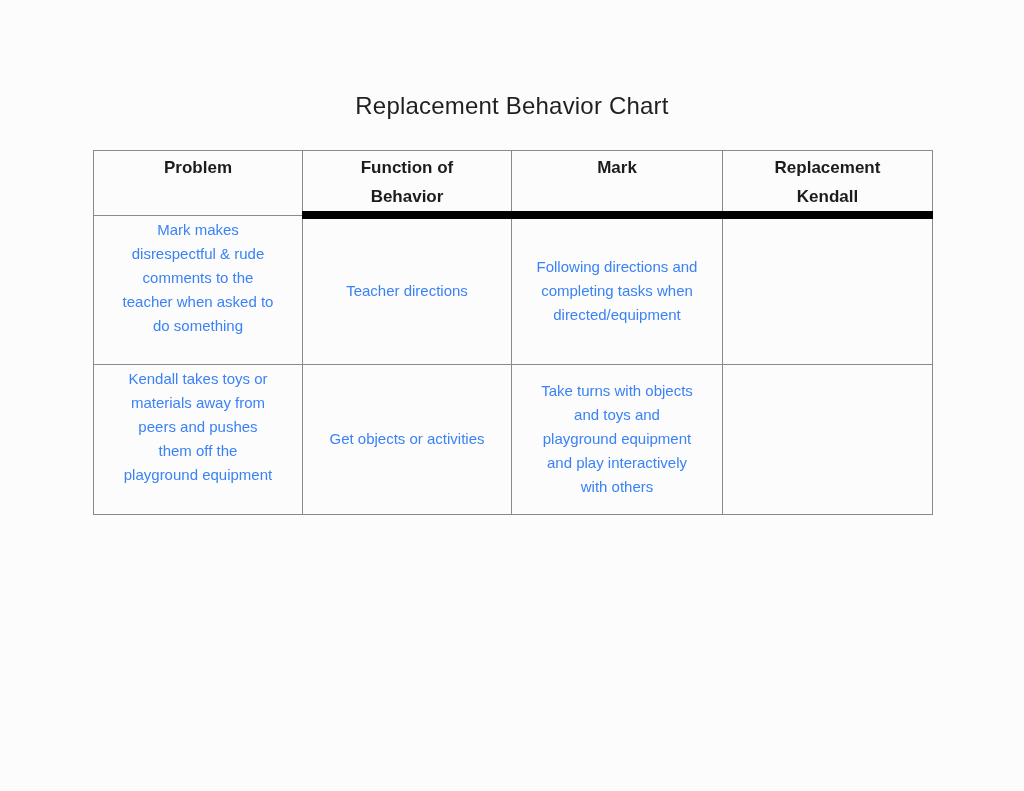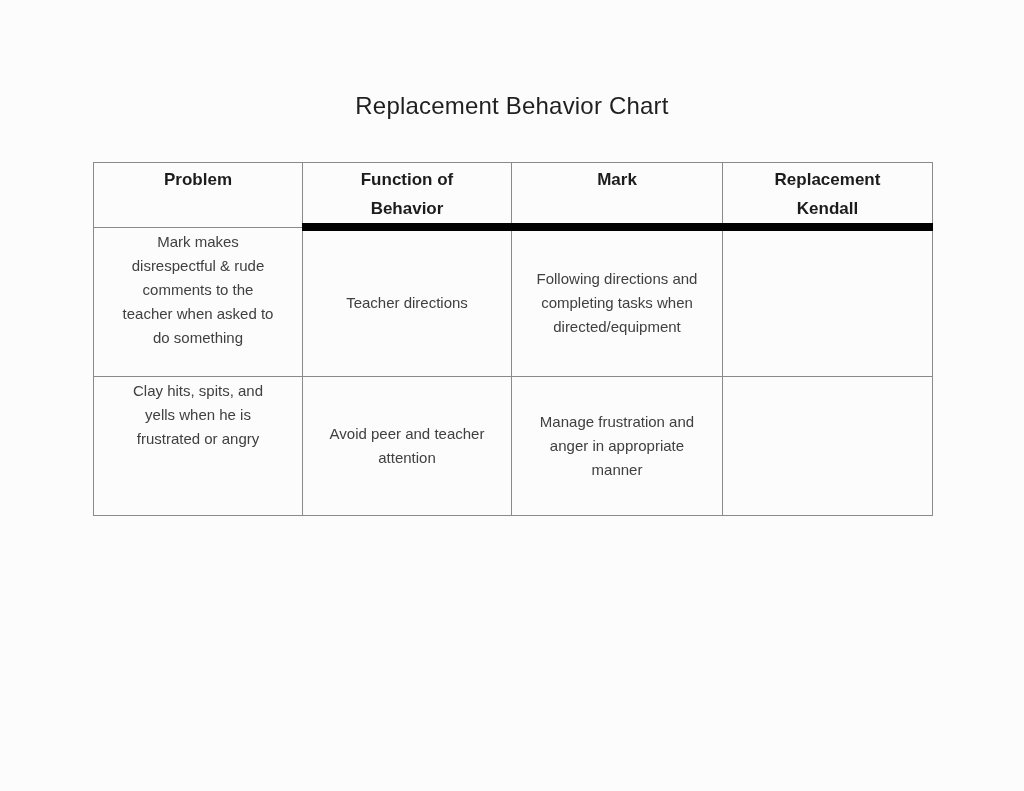--- a/index.html
+++ b/index.html
@@ -22,21 +22,21 @@
     width: 100%;
     text-align: center;
     font-size: 24px;
     font-weight: 400;
     color: #1f1f1f;
     letter-spacing: 0.2px;
   }
   table.behavior-table {
     position: absolute;
     left: 93px;
-    top: 162px;
+    top: 150px;
     width: 839px;
     border-collapse: collapse;
     table-layout: fixed;
   }
   .behavior-table th,
   .behavior-table td {
     border: 1px solid #8a8a8a;
     text-align: center;
     white-space: pre-line;
     overflow: hidden;
@@ -53,21 +53,21 @@
     vertical-align: top;
     padding: 2px 4px 0 4px;
     border-bottom: 8px solid #000000;
   }
   .behavior-table th.th-problem {
     border-bottom: 1px solid #8a8a8a;
   }
   .behavior-table td {
     font-size: 15px;
     line-height: 24px;
-    color: #404040;
+    color: #3b82f6;
     padding: 0 6px;
     vertical-align: middle;
   }
   .behavior-table td.td-problem {
     vertical-align: top;
     padding-top: 2px;
   }
 </style>
 </head>
 <body>
@@ -97,25 +97,28 @@
 disrespectful &amp; rude
 comments to the
 teacher when asked to
 do something</td>
       <td>Teacher directions</td>
       <td>Following directions and
 completing tasks when
 directed/equipment</td>
       <td></td>
     </tr>
-    <tr class="row-2">
-      <td class="td-problem">Clay hits, spits, and
-yells when he is
-frustrated or angry</td>
-      <td>Avoid peer and teacher
-attention</td>
-      <td>Manage frustration and
-anger in appropriate
-manner</td>
+    <tr class="row-1">
+      <td class="td-problem">Kendall takes toys or
+materials away from
+peers and pushes
+them off the
+playground equipment</td>
+      <td>Get objects or activities</td>
+      <td>Take turns with objects
+and toys and
+playground equipment
+and play interactively
+with others</td>
       <td></td>
     </tr>
   </tbody>
 </table>
 
 </body></html>

